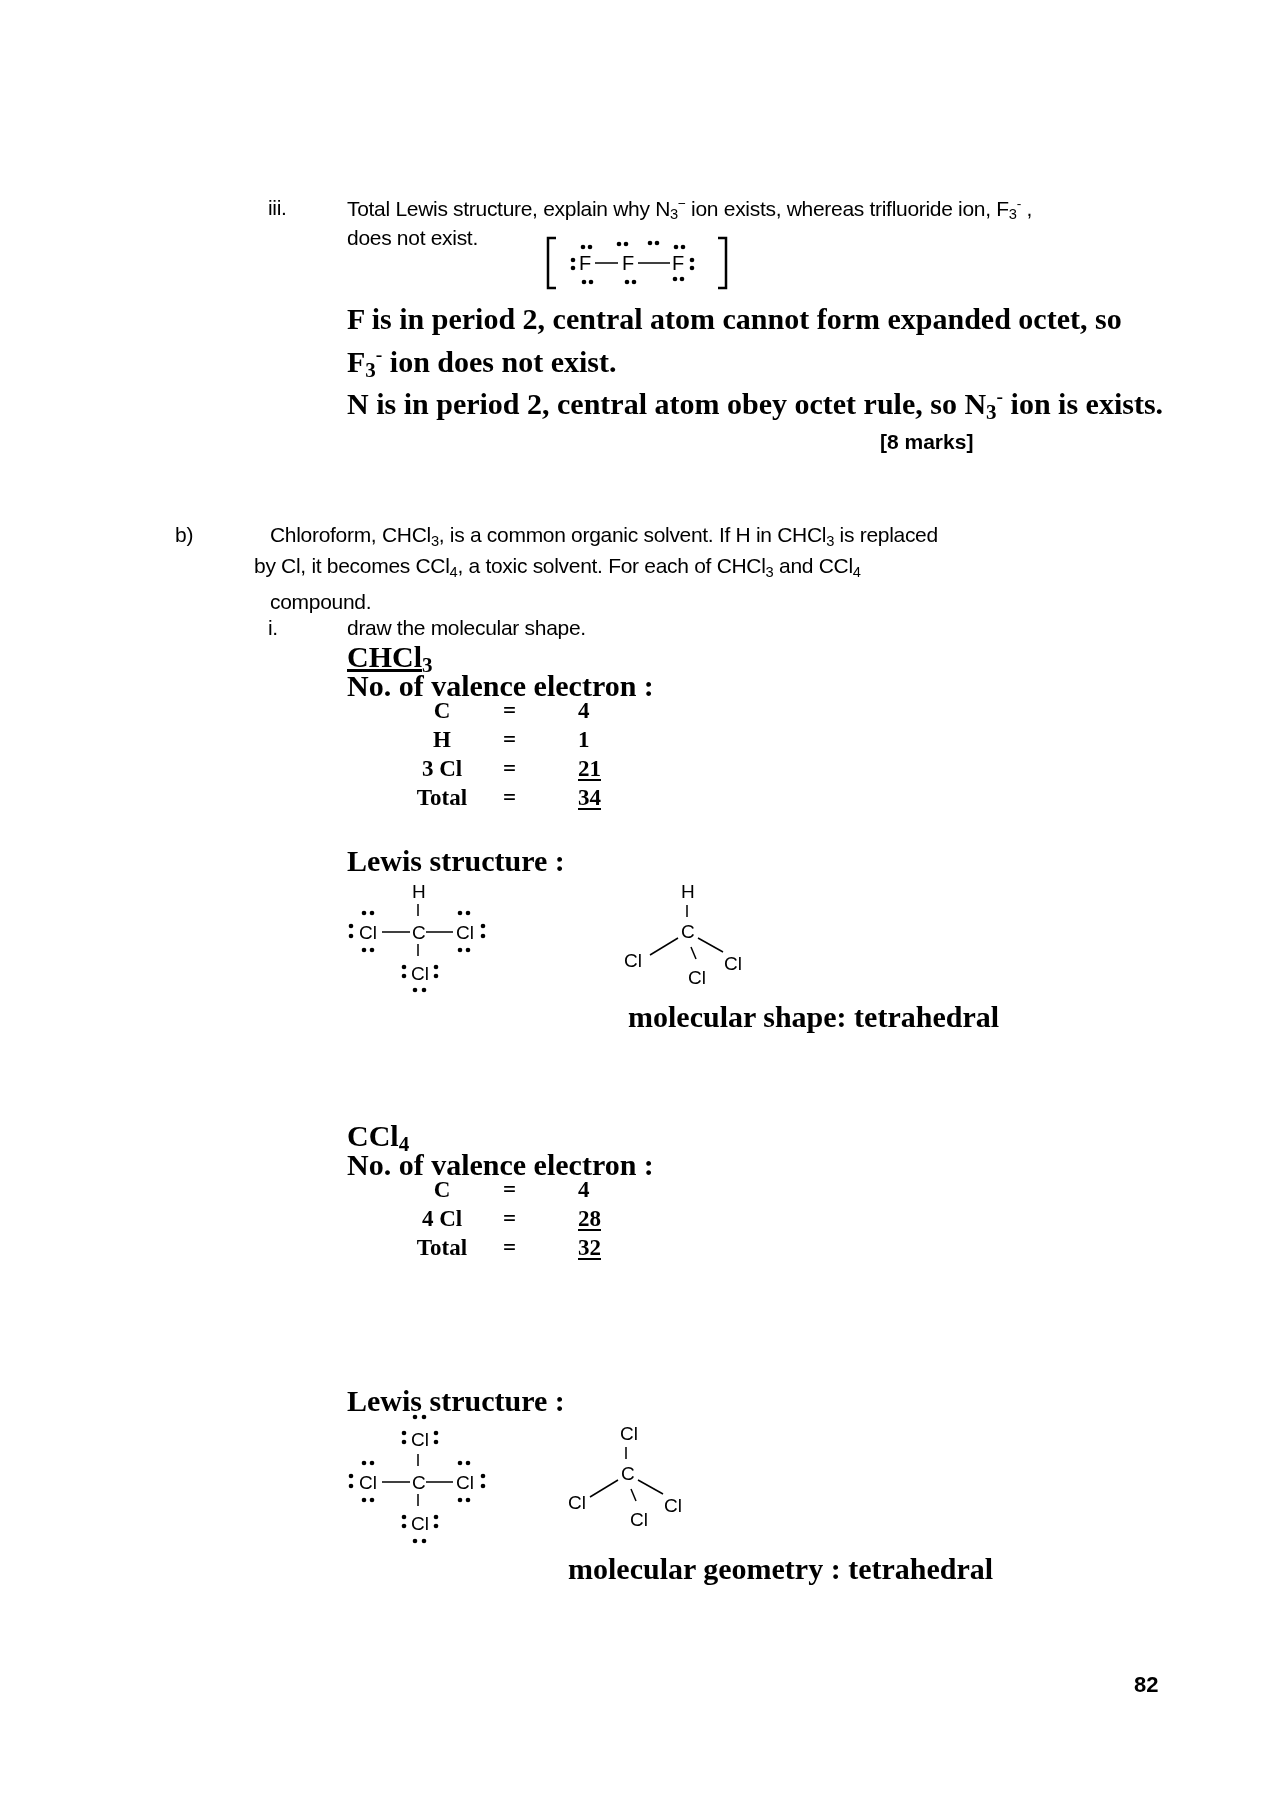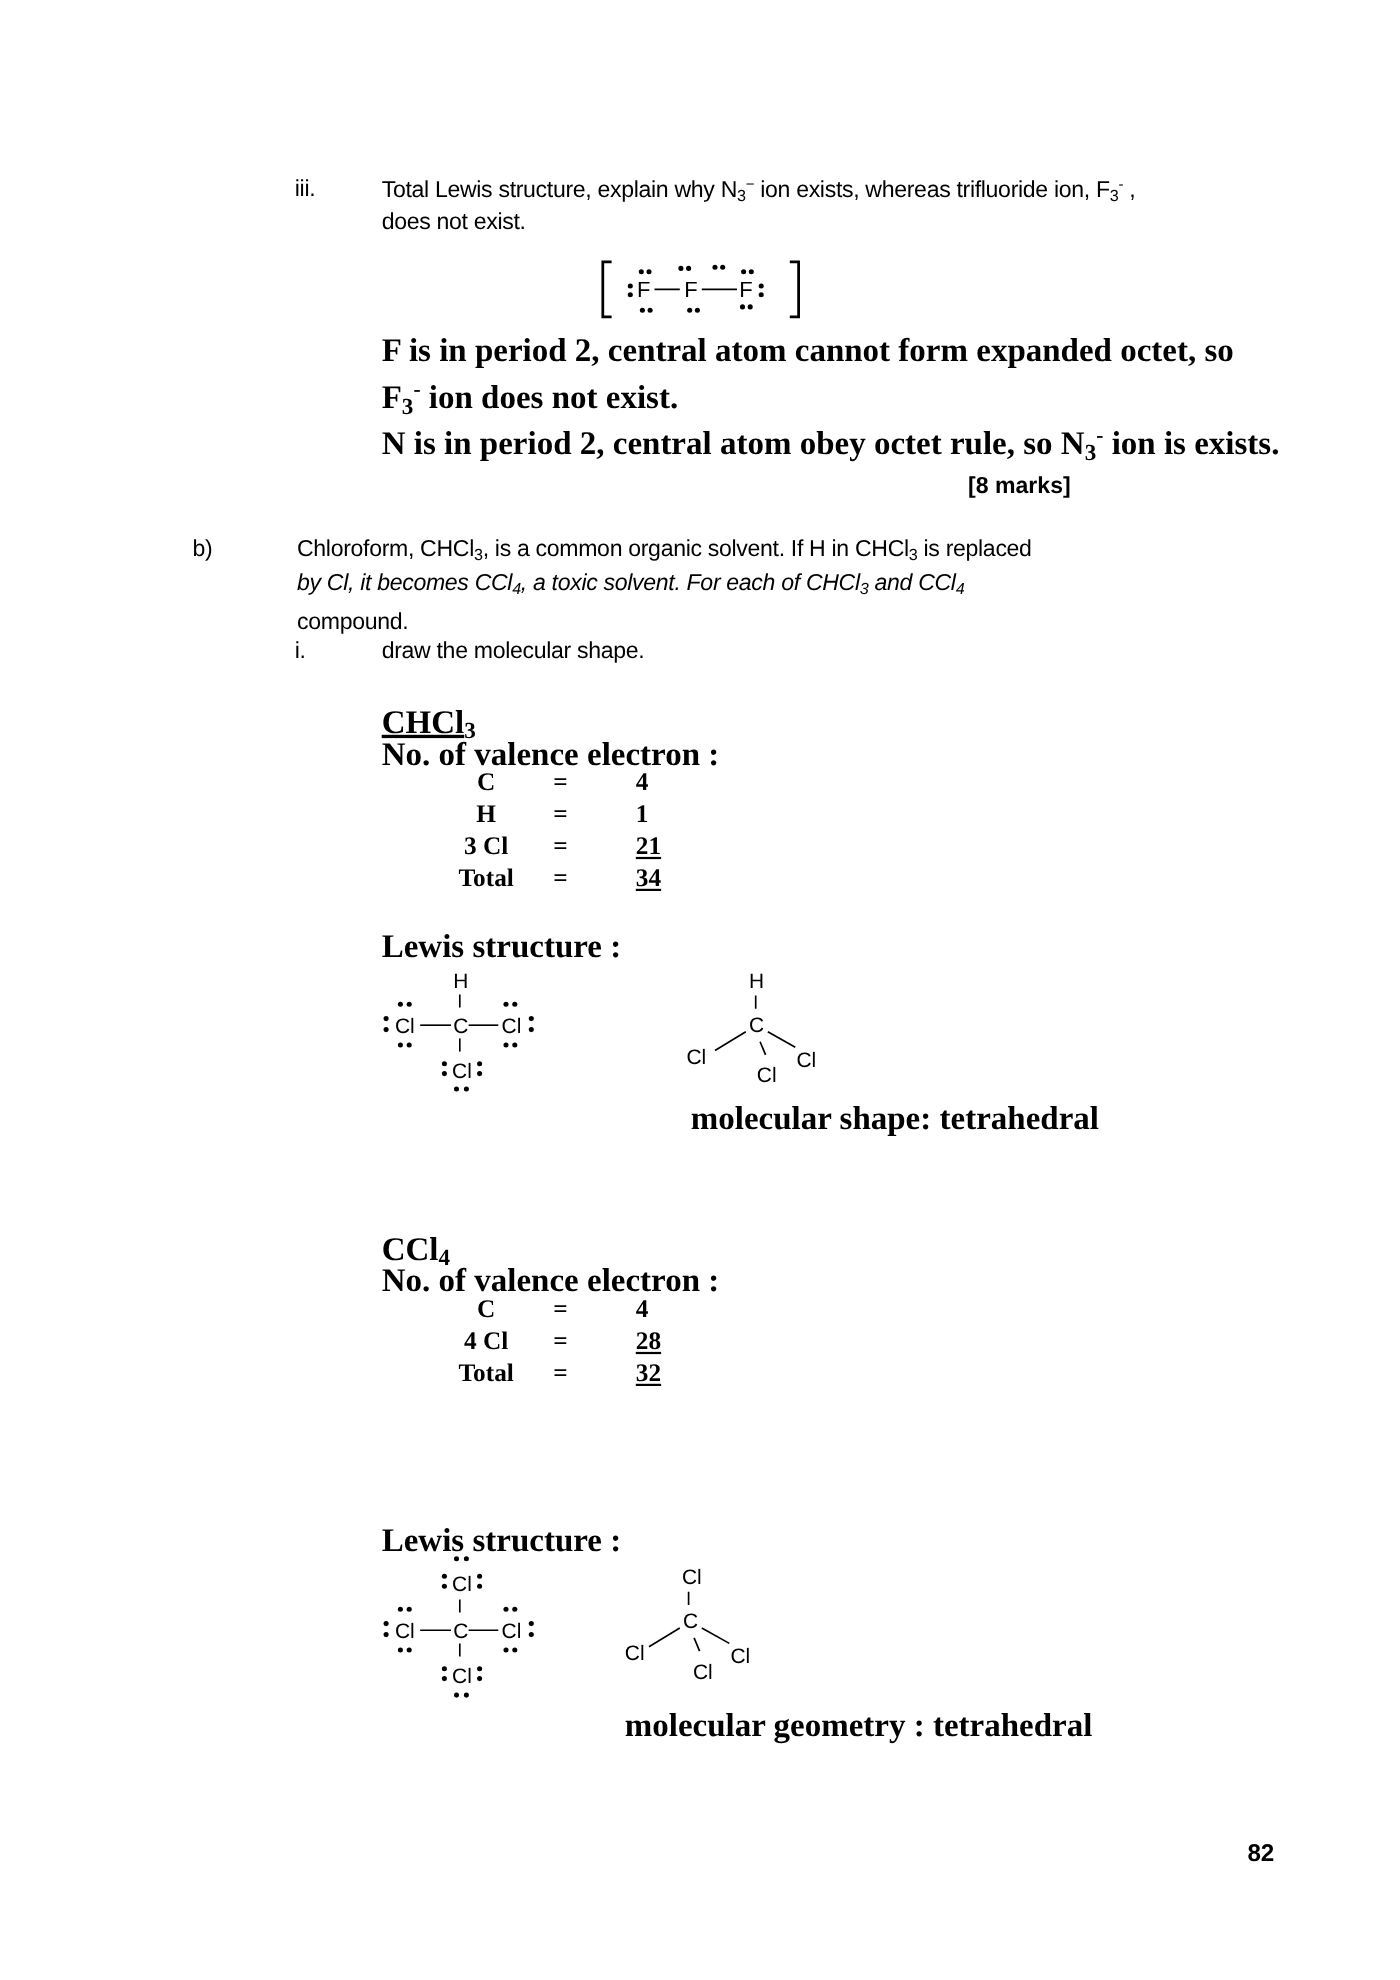--- a/index.html
+++ b/index.html
@@ -1,18 +1,18 @@
 <!DOCTYPE html>
 <html><head>
 <meta charset="utf-8">
 <style>
   html, body { margin:0; padding:0; background:#ffffff; }
   body { width:1273px; height:1800px; position:relative; overflow:hidden; color:#000; }
   .abs { position:absolute; white-space:nowrap; }
-  .sans { font-family:"Liberation Sans", "DejaVu Sans", sans-serif; font-size:21px; letter-spacing:-0.3px; }
+  .sans { font-family:"Liberation Sans", "DejaVu Sans", sans-serif; font-size:21px; letter-spacing:-0.3px;margin-top:36px; }
   .serif { font-family:"Liberation Serif", "DejaVu Serif", serif; font-weight:bold; font-size:30px; }
   .sub { font-size:0.7em; vertical-align:-0.25em; }
   .sup { font-size:0.65em; vertical-align:0.55em; }
   .u { text-decoration:underline; text-decoration-thickness:2px; text-underline-offset:3px; }
   .tbl { position:absolute; font-family:"Liberation Serif", serif; font-weight:bold; font-size:23px; }
   .tbl .row { position:absolute; white-space:nowrap; }
   .tbl .lbl { position:absolute; text-align:center; }
   .tbl .eq { position:absolute; }
   .tbl .val { position:absolute; }
   svg text { font-family:"Liberation Sans", "DejaVu Sans", sans-serif; }
@@ -67,21 +67,21 @@
 </div>
 <div class="abs serif" style="left:347px; top:386px;">
   <span>N is in period 2, central atom obey octet rule, so N</span><span class="sub">3</span><span class="sup">-</span><span> ion is exists.</span>
 </div>
 <div class="abs bold-sans" style="left:880px; top:430px;">[8 marks]</div>
 
 <div class="abs sans" style="left:175px; top:487px;">b)</div>
 <div class="abs sans" style="left:270px; top:487px;">
   <span>Chloroform, CHCl</span><span class="sub">3</span><span>, is a common organic solvent. If H in CHCl</span><span class="sub">3</span><span> is replaced</span>
 </div>
-<div class="abs sans" style="left:270px; top:518px;font-style:italic;">
+<div class="abs sans" style="left:254px; top:518px;">
   <span>by  Cl, it becomes CCl</span><span class="sub">4</span><span>, a toxic solvent. For each of CHCl</span><span class="sub">3</span><span> and CCl</span><span class="sub">4</span>
 </div>
 <div class="abs sans" style="left:270px; top:554px;">compound.</div>
 <div class="abs sans" style="left:268px; top:580px;">i.</div>
 <div class="abs sans" style="left:347px; top:580px;">draw the molecular shape.</div>
 
 <div class="abs serif" style="left:347px; top:640px;text-decoration:underline;">
   <span>CHCl</span><span class="sub">3</span>
 </div>
 <div class="abs serif" style="left:347px; top:669px;">No. of valence electron :</div>

